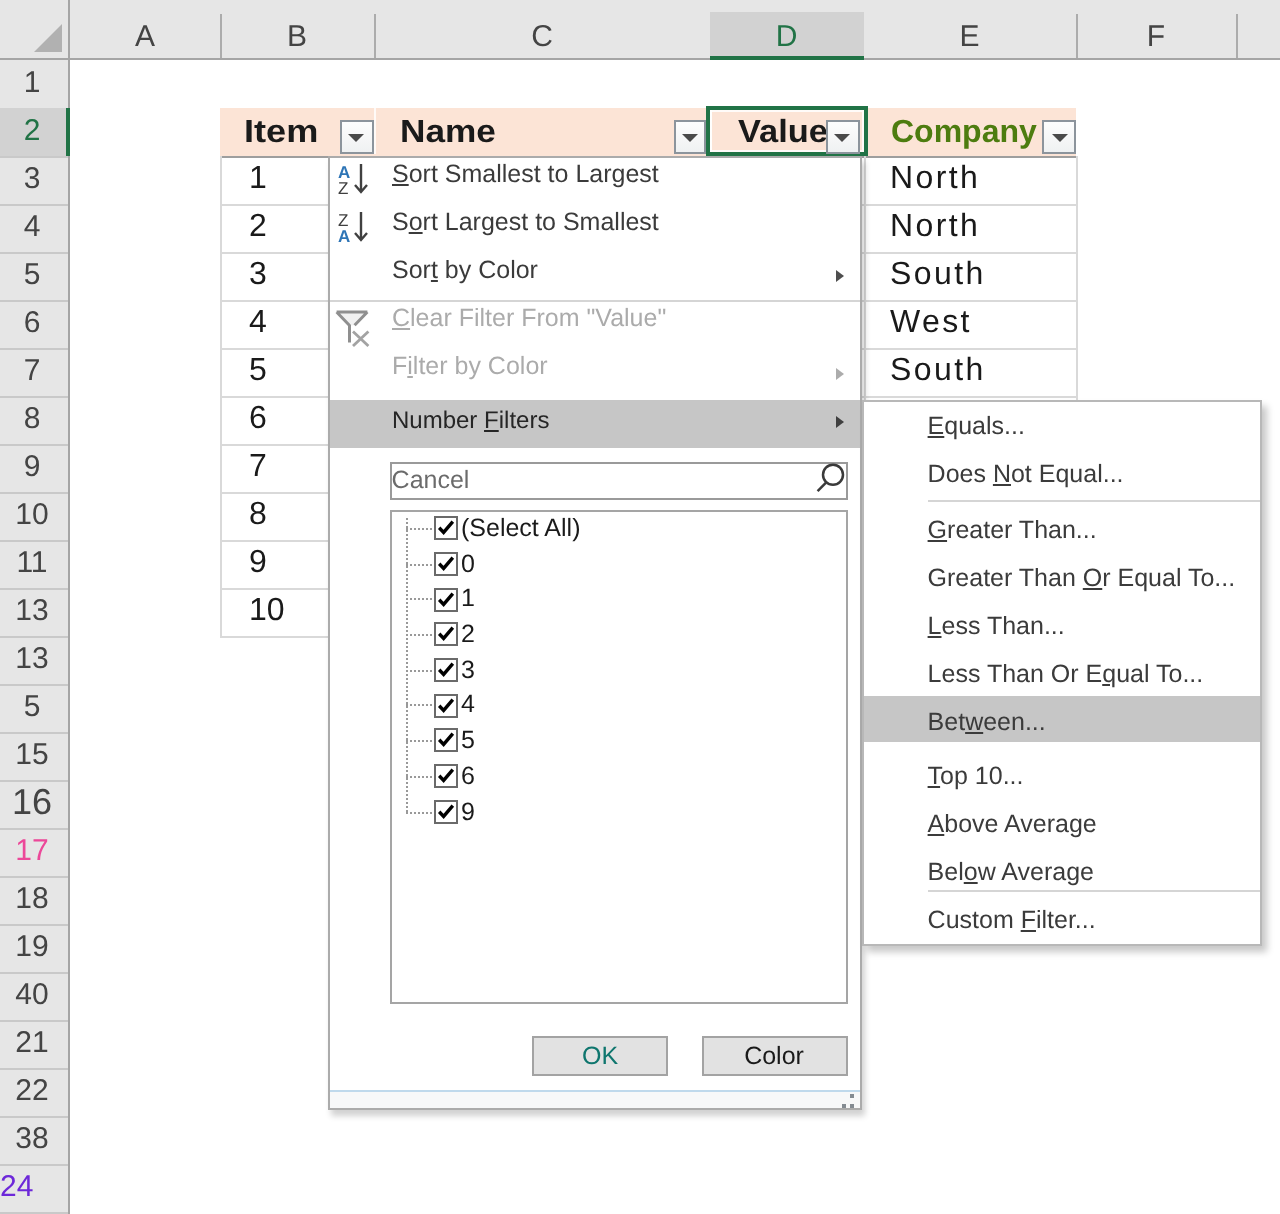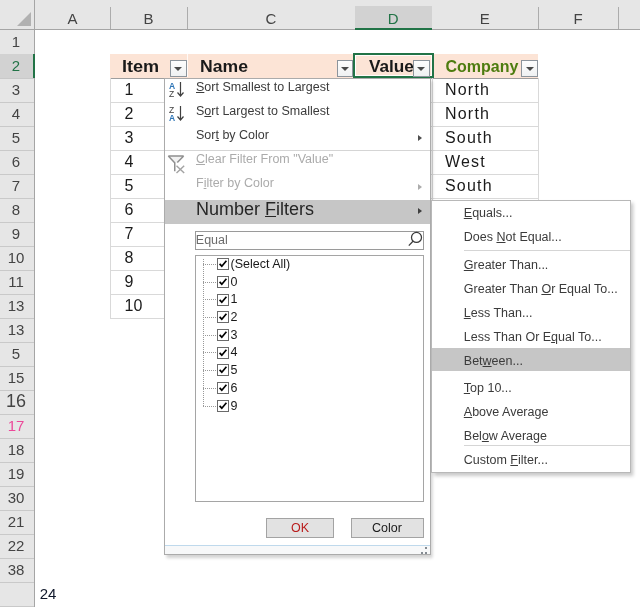--- a/index.html
+++ b/index.html
@@ -112,36 +112,36 @@
 <div class="ab" style="left:0;top:438px;width:34px;height:1px;background:#C9C9C9;"></div>
 <div class="ab ct" style="left:0;top:437px;width:32px;height:24px;justify-content:center;font-size:15px;color:#444444;">
     <span>18</span>
   </div>
 <div class="ab" style="left:0;top:462px;width:34px;height:1px;background:#C9C9C9;"></div>
 <div class="ab ct" style="left:0;top:461px;width:32px;height:24px;justify-content:center;font-size:15px;color:#444444;">
     <span>19</span>
   </div>
 <div class="ab" style="left:0;top:486px;width:34px;height:1px;background:#C9C9C9;"></div>
 <div class="ab ct" style="left:0;top:485px;width:32px;height:24px;justify-content:center;font-size:15px;color:#444444;">
-    <span>30</span>
+    <span>40</span>
   </div>
 <div class="ab" style="left:0;top:510px;width:34px;height:1px;background:#C9C9C9;"></div>
 <div class="ab ct" style="left:0;top:509px;width:32px;height:24px;justify-content:center;font-size:15px;color:#444444;">
     <span>21</span>
   </div>
 <div class="ab" style="left:0;top:534px;width:34px;height:1px;background:#C9C9C9;"></div>
 <div class="ab ct" style="left:0;top:533px;width:32px;height:24px;justify-content:center;font-size:15px;color:#444444;">
     <span>22</span>
   </div>
 <div class="ab" style="left:0;top:558px;width:34px;height:1px;background:#C9C9C9;"></div>
 <div class="ab ct" style="left:0;top:557px;width:32px;height:24px;justify-content:center;font-size:15px;color:#444444;">
     <span>38</span>
   </div>
 <div class="ab" style="left:0;top:582px;width:34px;height:1px;background:#C9C9C9;"></div>
-<div class="ab ct" style="left:0;top:581px;width:32px;height:24px;justify-content:center;font-size:15px;color:#0f172a;padding-left:32px;">
+<div class="ab ct" style="left:0;top:581px;width:32px;height:24px;justify-content:flex-start;font-size:15px;color:#6d28d9;">
     <span>24</span>
   </div>
 <div class="ab" style="left:0;top:606px;width:34px;height:1px;background:#C9C9C9;"></div>
 <div class="ab" style="left:110px;top:54px;width:428px;height:24px;background:#FCE4D6;"></div>
 <div class="ab" style="left:187px;top:54px;width:1px;height:23px;background:rgba(255,255,255,0.8);"></div>
 <div class="ab" style="left:355px;top:54px;width:1px;height:23px;background:rgba(255,255,255,0.8);"></div>
 <div class="ab" style="left:431.5px;top:54px;width:1px;height:23px;background:rgba(255,255,255,0.8);"></div>
 <div class="ab" style="left:110px;top:77.5px;width:428px;height:1px;background:#9E9E9E;"></div>
 <div class="ab ct" style="left:121.5px;top:55.5px;height:23px;font-size:16px;font-weight:bold;color:#1a1a1a;transform:scaleX(1.13);transform-origin:left;">
     <span>Item</span>
@@ -241,21 +241,21 @@
     <span>Sor<u>t</u> by Color</span>
   </div>
 <div class="ab" style="left:164.5px;top:150px;width:265px;height:1px;background:#D5D5D5;"></div>
 <div class="ab ct" style="left:196px;top:147.5px;height:23px;font-size:12.5px;color:#ABABAB;">
     <span><u>C</u>lear Filter From "Value"</span>
   </div>
 <div class="ab ct" style="left:196px;top:171.4px;height:23px;font-size:12.5px;color:#ABABAB;">
     <span>F<u>i</u>lter by Color</span>
   </div>
 <div class="ab" style="left:164.5px;top:199.5px;width:265px;height:24px;background:#C6C6C6;"></div>
-<div class="ab ct" style="left:196px;top:198.2px;height:23px;font-size:18px;color:#262626;align-items:center;">
+<div class="ab ct" style="left:196px;top:198.2px;height:23px;font-size:12px;color:#262626;align-items:center;">
     <span>Number <u>F</u>ilters</span>
   </div>
 <div class="ab" style="left:418px;top:134.7px;width:0;height:0;border-top:3px solid transparent;border-bottom:3px solid transparent;border-left:4.2px solid #4E4E4E;"></div>
 <div class="ab" style="left:418px;top:183.8px;width:0;height:0;border-top:3px solid transparent;border-bottom:3px solid transparent;border-left:4.2px solid #ACACAC;"></div>
 <div class="ab" style="left:418px;top:207.7px;width:0;height:0;border-top:3px solid transparent;border-bottom:3px solid transparent;border-left:4.2px solid #3F3F3F;"></div>
 <svg class="ab" style="left:167px;top:80px;" width="20" height="18" viewBox="0 0 20 18">
 <text x="2" y="9" font-size="8.5" font-weight="bold" fill="#2E75B6" font-family="Liberation Sans">A</text>
 <text x="2" y="17" font-size="8.5" fill="#404040" font-family="Liberation Sans">Z</text>
 <path d="M13.5 2 V15 M10.5 12.5 L13.5 16 L16.5 12.5" stroke="#404040" stroke-width="1.2" fill="none"></path>
 </svg>
@@ -264,21 +264,21 @@
 <text x="2" y="17" font-size="8.5" font-weight="bold" fill="#2E75B6" font-family="Liberation Sans">A</text>
 <path d="M13.5 2 V15 M10.5 12.5 L13.5 16 L16.5 12.5" stroke="#404040" stroke-width="1.2" fill="none"></path>
 </svg>
 <svg class="ab" style="left:167px;top:154px;" width="20" height="20" viewBox="0 0 20 20">
 <polygon points="1.3,2 16.7,2 10.3,8.6 7.7,8.7" fill="#F1F1F1"></polygon>
 <path d="M1.3 2 H16.7 M1.3 2 L7.9 8.9 M7.75 8.5 V17.3 M16.7 2 L10.3 8.6" stroke="#8F8F8F" stroke-width="1.5" fill="none"></path>
 <path d="M9.5 11.7 L17.2 19 M17.2 11.7 L9.5 19" stroke="#A3A3A3" stroke-width="1.4"></path>
 </svg>
 <div class="ab" style="left:194.5px;top:230.5px;width:229.5px;height:19.5px;background:#fff;border:1px solid #9A9A9A;box-sizing:border-box;"></div>
 <div class="ab ct" style="left:195.8px;top:231px;height:18px;font-size:12.5px;color:#6b6b6b;">
-    <span>Equal</span>
+    <span>Cancel</span>
   </div>
 <svg class="ab" style="left:406px;top:231px;" width="17" height="17" viewBox="0 0 17 17">
 <circle cx="10.5" cy="6.4" r="5" stroke="#3A3A3A" stroke-width="1.25" fill="none"></circle>
 <path d="M7 10.3 L2.8 14.6" stroke="#3A3A3A" stroke-width="1.25" fill="none"></path>
 </svg>
 <div class="ab" style="left:194.5px;top:255px;width:229.5px;height:246.5px;background:#fff;border:1px solid #A5A5A5;box-sizing:border-box;"></div>
 <div class="ab" style="left:203px;top:259px;width:1px;height:147px;border-left:1px dotted #999;"></div>
 <div class="ab" style="left:203px;top:263.9px;width:13px;height:1px;border-top:1px dotted #999;"></div>
 <svg class="ab" style="left:216.5px;top:258.1px;" width="12" height="12" viewBox="0 0 12 12">
 <rect x="0.5" y="0.5" width="11" height="11" fill="#fff" stroke="#6A6A6A" stroke-width="1"></rect>
@@ -344,21 +344,21 @@
     <span>6</span>
   </div>
 <div class="ab" style="left:203px;top:405.5px;width:13px;height:1px;border-top:1px dotted #999;"></div>
 <svg class="ab" style="left:216.5px;top:399.7px;" width="12" height="12" viewBox="0 0 12 12">
 <rect x="0.5" y="0.5" width="11" height="11" fill="#fff" stroke="#6A6A6A" stroke-width="1"></rect>
 <path d="M2.6 5.9 L4.8 8.2 L9.4 2.8" stroke="#000" stroke-width="1.7" fill="none"></path>
 </svg>
 <div class="ab ct" style="left:230.5px;top:396.5px;height:18px;font-size:12.5px;color:#1a1a1a;">
     <span>9</span>
   </div>
-<div class="ab ct" style="left:266px;top:517.5px;width:68px;height:20px;background:#E2E2E2;border:1px solid #A3A3A3;box-sizing:border-box;justify-content:center;font-size:12.5px;color:#b91c1c;">
+<div class="ab ct" style="left:266px;top:517.5px;width:68px;height:20px;background:#E2E2E2;border:1px solid #A3A3A3;box-sizing:border-box;justify-content:center;font-size:12.5px;color:#0f766e;">
     <span>OK</span>
   </div>
 <div class="ab ct" style="left:350.5px;top:517.5px;width:73px;height:20px;background:#E2E2E2;border:1px solid #A3A3A3;box-sizing:border-box;justify-content:center;font-size:12.5px;color:#1a1a1a;">
     <span>Color</span>
   </div>
 <div class="ab" style="left:164.5px;top:544.5px;width:265px;height:1px;background:#BFD9EC;"></div>
 <div class="ab" style="left:164.5px;top:545.5px;width:265px;height:8.5px;background:#F7F8F9;"></div>
 <div class="ab" style="left:424.8px;top:547px;width:2px;height:2px;background:#848B92;"></div>
 <div class="ab" style="left:421px;top:551.5px;width:2px;height:2px;background:#848B92;"></div>
 <div class="ab" style="left:424.8px;top:551.5px;width:2px;height:2px;background:#848B92;"></div>

